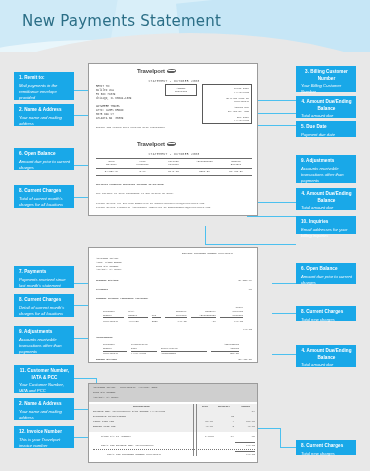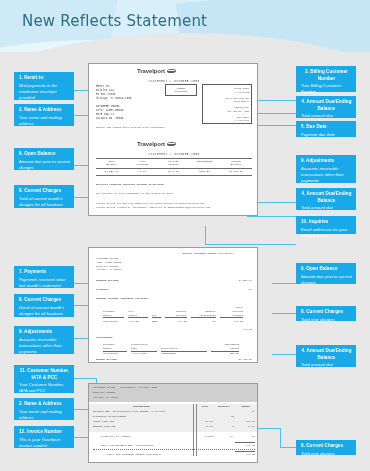--- a/index.html
+++ b/index.html
@@ -56,21 +56,21 @@
 </style>
 </head>
 <body>
 
 <div class="banner">
   <div class="sw1"></div>
   <div class="sw2"></div>
   <div class="sw3"></div>
   <div class="curve2"></div>
   <div class="curve"></div>
-  <h1>New Reflects Statement</h1>
+  <h1>New Payments Statement</h1>
 </div>
 
 <div class="conn h" style="left:74px;top:90px;width:40px;"></div>
 <div class="conn h" style="left:74px;top:115px;width:40px;"></div>
 <div class="conn h" style="left:74px;top:165px;width:15px;"></div>
 <div class="conn v" style="left:89px;top:165px;height:21px;"></div>
 <div class="conn v" style="left:131px;top:186px;height:18px;"></div>
 <div class="conn h" style="left:89px;top:186px;width:42px;"></div>
 <div class="conn h" style="left:74px;top:197px;width:88px;"></div>
 

